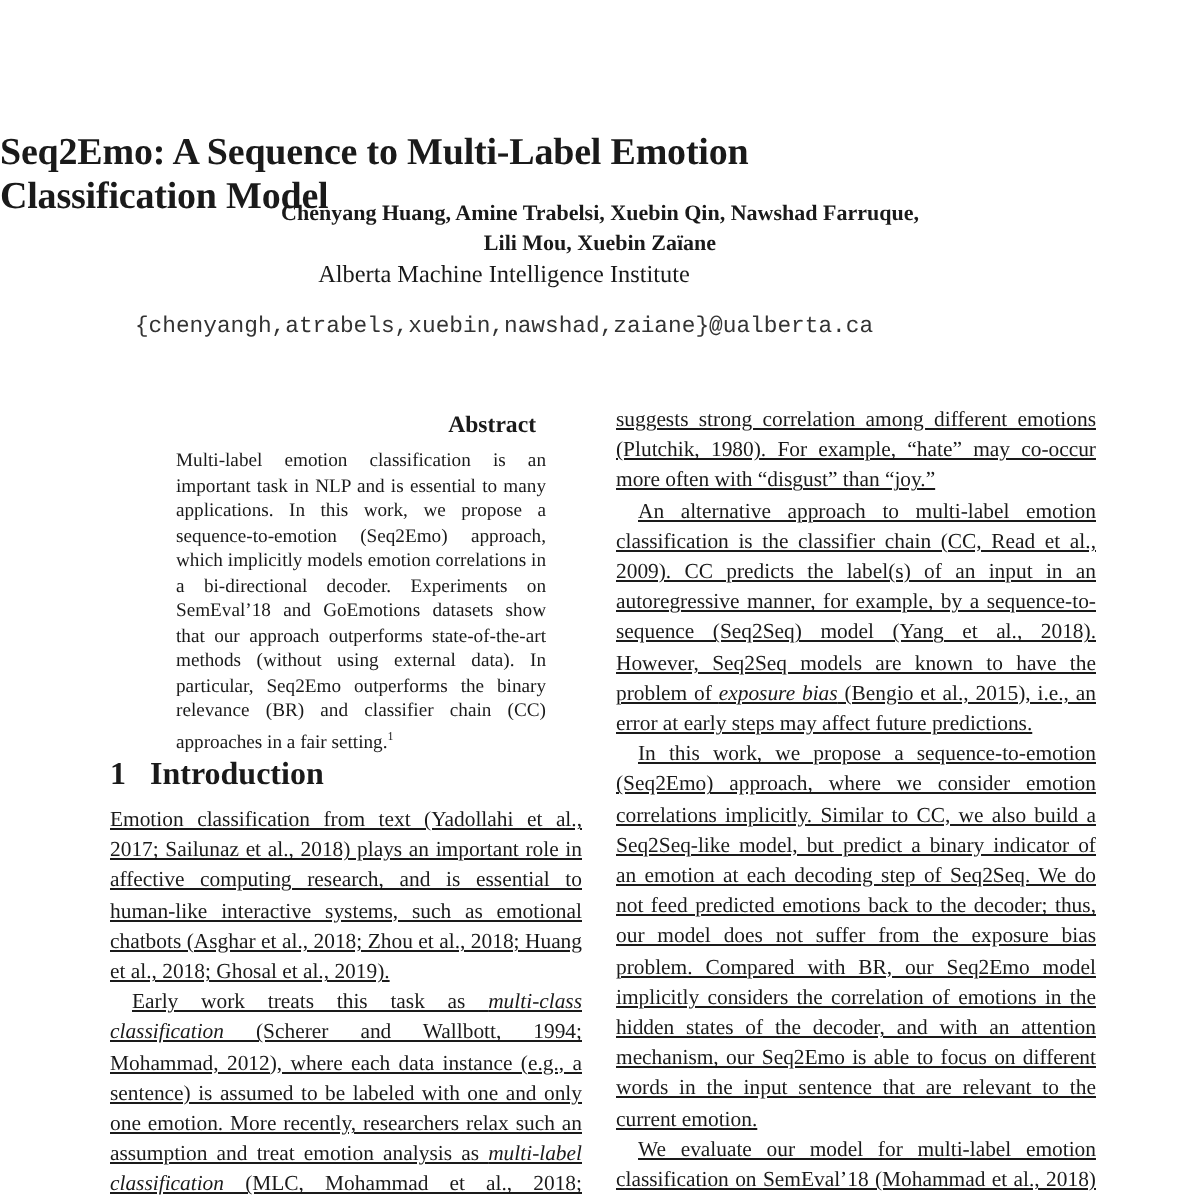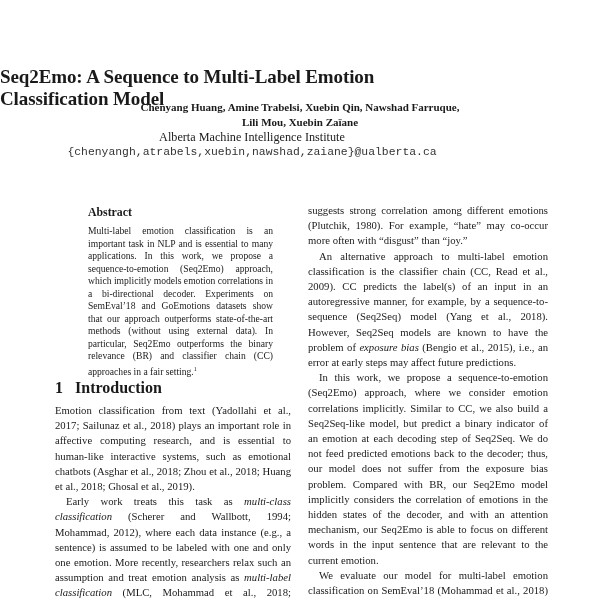--- a/index.html
+++ b/index.html
@@ -1,29 +1,29 @@
 <!DOCTYPE html>
 <html><head>
 <meta charset="utf-8">
 <style>
   html, body { margin:0; padding:0; background:#ffffff; }
   body { width:600px; height:600px; overflow:hidden; position:relative; font-family:"Liberation Serif", serif; color:#1a1a1a; }
   .title { position:absolute; top:66px; left:0; width:478px; text-align:left; font-weight:bold; font-size:19px; letter-spacing:-0.1px; }
   .authors { position:absolute; top:100px; left:0; width:600px; text-align:center; font-weight:bold; font-size:11px; line-height:15px; }
   .affil { position:absolute; top:130px; left:0; width:504px; text-align:center; font-size:12.2px; line-height:15px; }
-  .mono { font-family:"Liberation Mono", monospace; font-size:11.4px; color:#333; }
-  .abs-head { position:absolute; top:205px; left:88px; width:180px; text-align:left; font-weight:bold; font-size:11.8px; }
+  .mono { font-family:"Liberation Mono", monospace; font-size:11.4px; color:#333;margin-top:12px; }
+  .abs-head { position:absolute; top:205px; left:88px; width:180px; text-align:right; font-weight:bold; font-size:11.8px; }
   .abstract { position:absolute; top:225px; left:88px; width:185px; font-size:9.6px; line-height:12.5px; text-align:justify; hyphens:manual; }
   .abstract sup { font-size:6px; }
   .sec-head { position:absolute; top:379px; left:55px; font-weight:bold; font-size:16px; }
   .sec-head .num { display:inline-block; width:20px; }
   .col { position:absolute; font-size:10.7px; line-height:15.2px; text-align:justify; }
   .col-left { top:403px; left:55px; width:236px; }
   .col-right { top:203px; left:308px; width:240px; }
-  .col p { margin:0; text-indent:0; }
+  .col p { margin:0; text-indent:0;text-decoration:underline; }
   .col p.ind { text-indent:11px; }
   .col i { font-style:italic; }
 </style>
 </head>
 <body>
 
 <div class="title">Seq2Emo: A Sequence to Multi-Label Emotion Classification Model</div>
 
 <div class="authors">
   <div>Chenyang Huang, Amine Trabelsi, Xuebin Qin, Nawshad Farruque,</div>

